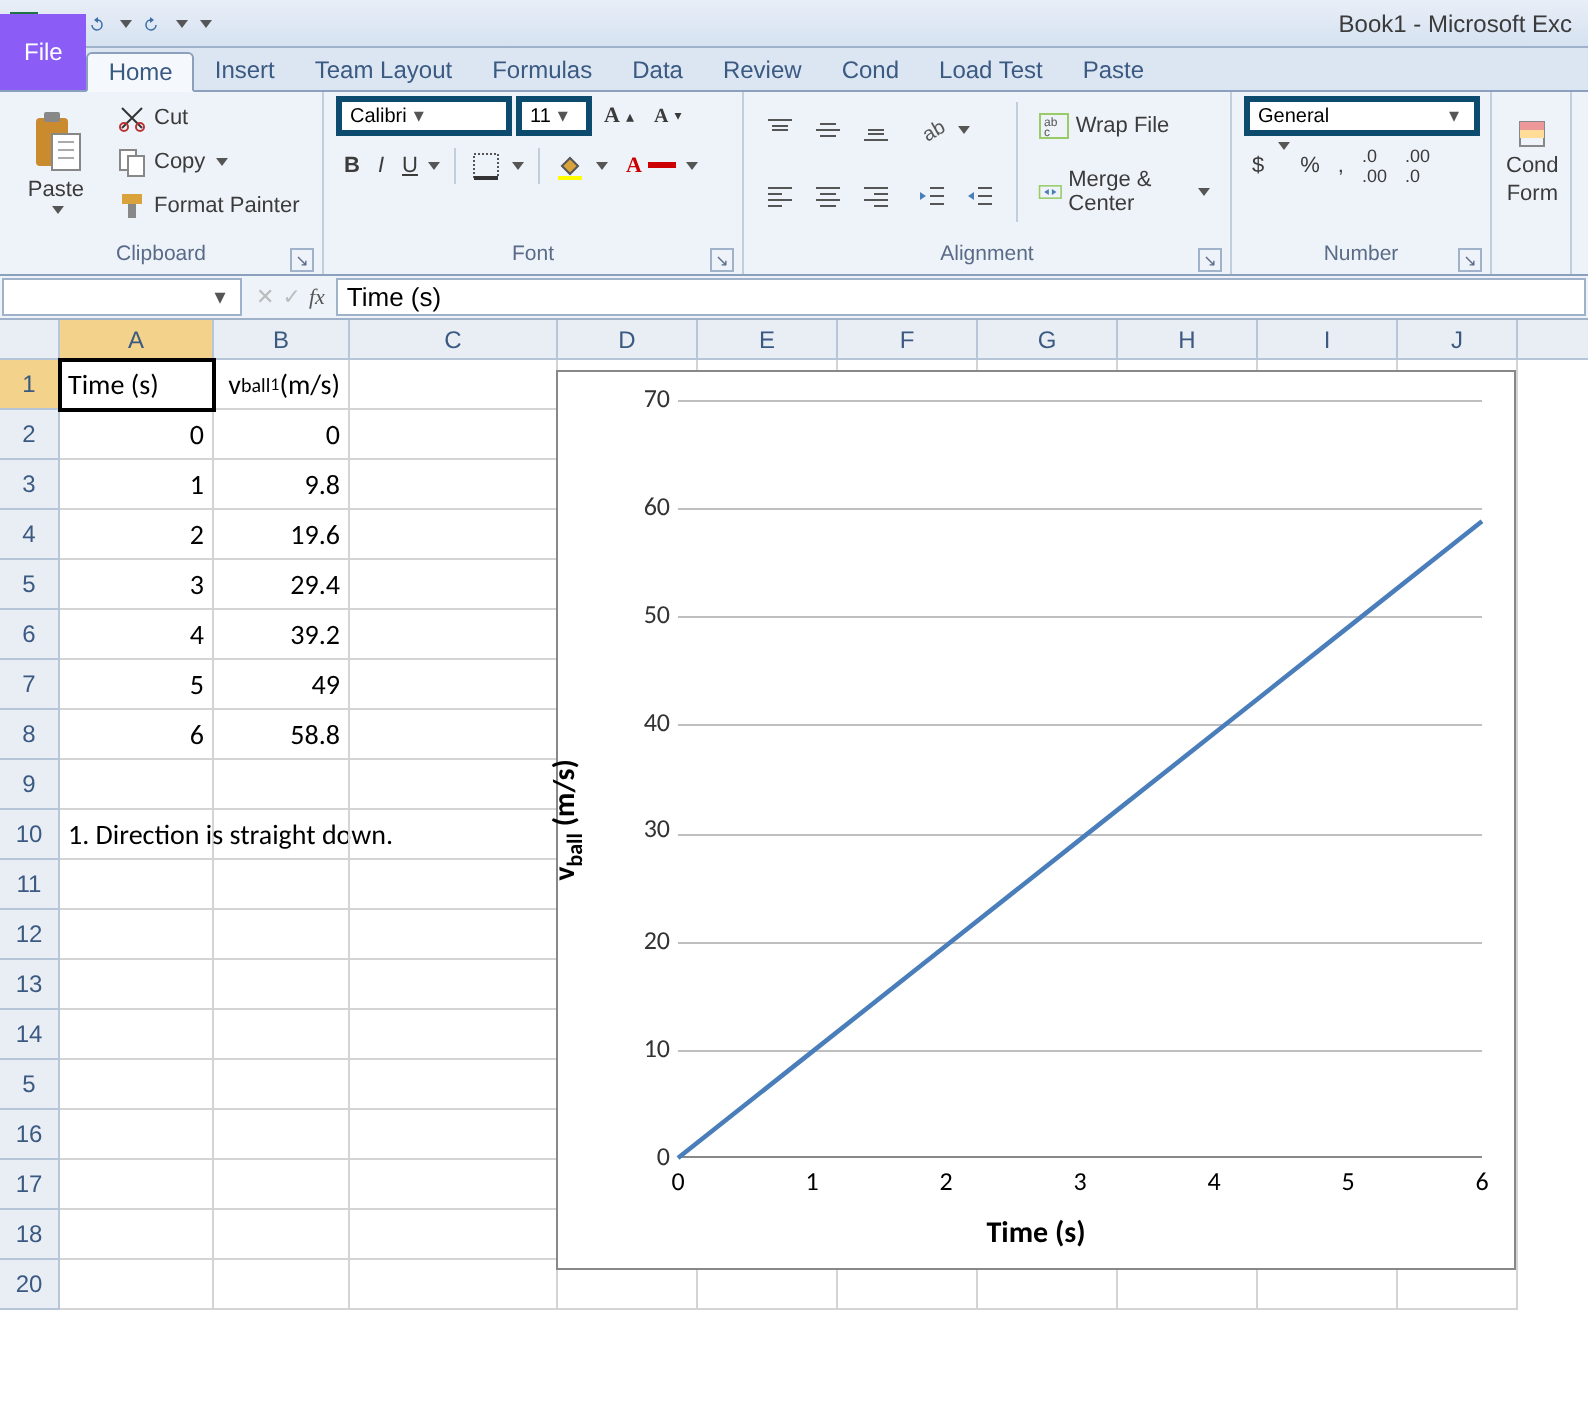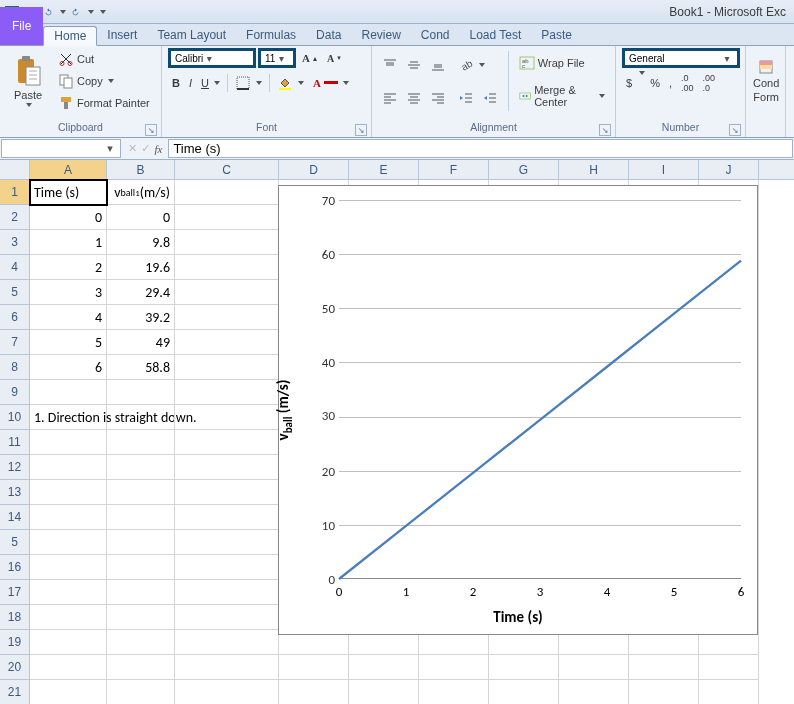--- a/index.html
+++ b/index.html
@@ -626,47 +626,21 @@
         <div class="cell" style="width: 104px;"></div>
         <div class="cell" style="width: 70px;"></div>
         <div class="cell" style="width: 70px;"></div>
         <div class="cell" style="width: 70px;"></div>
         <div class="cell" style="width: 70px;"></div>
         <div class="cell" style="width: 70px;"></div>
         <div class="cell" style="width: 70px;"></div>
         <div class="cell" style="width: 60px;"></div>
       </div>
       <div class="row">
-        <div class="rh">19</div>
-        <div class="cell" style="width: 77px;"></div>
-        <div class="cell" style="width: 68px;"></div>
-        <div class="cell" style="width: 104px;"></div>
-        <div class="cell" style="width: 70px;"></div>
-        <div class="cell" style="width: 70px;"></div>
-        <div class="cell" style="width: 70px;"></div>
-        <div class="cell" style="width: 70px;"></div>
-        <div class="cell" style="width: 70px;"></div>
-        <div class="cell" style="width: 70px;"></div>
-        <div class="cell" style="width: 60px;"></div>
-      </div>
-      <div class="row">
         <div class="rh">20</div>
-        <div class="cell" style="width: 77px;"></div>
-        <div class="cell" style="width: 68px;"></div>
-        <div class="cell" style="width: 104px;"></div>
-        <div class="cell" style="width: 70px;"></div>
-        <div class="cell" style="width: 70px;"></div>
-        <div class="cell" style="width: 70px;"></div>
-        <div class="cell" style="width: 70px;"></div>
-        <div class="cell" style="width: 70px;"></div>
-        <div class="cell" style="width: 70px;"></div>
-        <div class="cell" style="width: 60px;"></div>
-      </div>
-      <div class="row">
-        <div class="rh">21</div>
         <div class="cell" style="width: 77px;"></div>
         <div class="cell" style="width: 68px;"></div>
         <div class="cell" style="width: 104px;"></div>
         <div class="cell" style="width: 70px;"></div>
         <div class="cell" style="width: 70px;"></div>
         <div class="cell" style="width: 70px;"></div>
         <div class="cell" style="width: 70px;"></div>
         <div class="cell" style="width: 70px;"></div>
         <div class="cell" style="width: 70px;"></div>
         <div class="cell" style="width: 60px;"></div>

